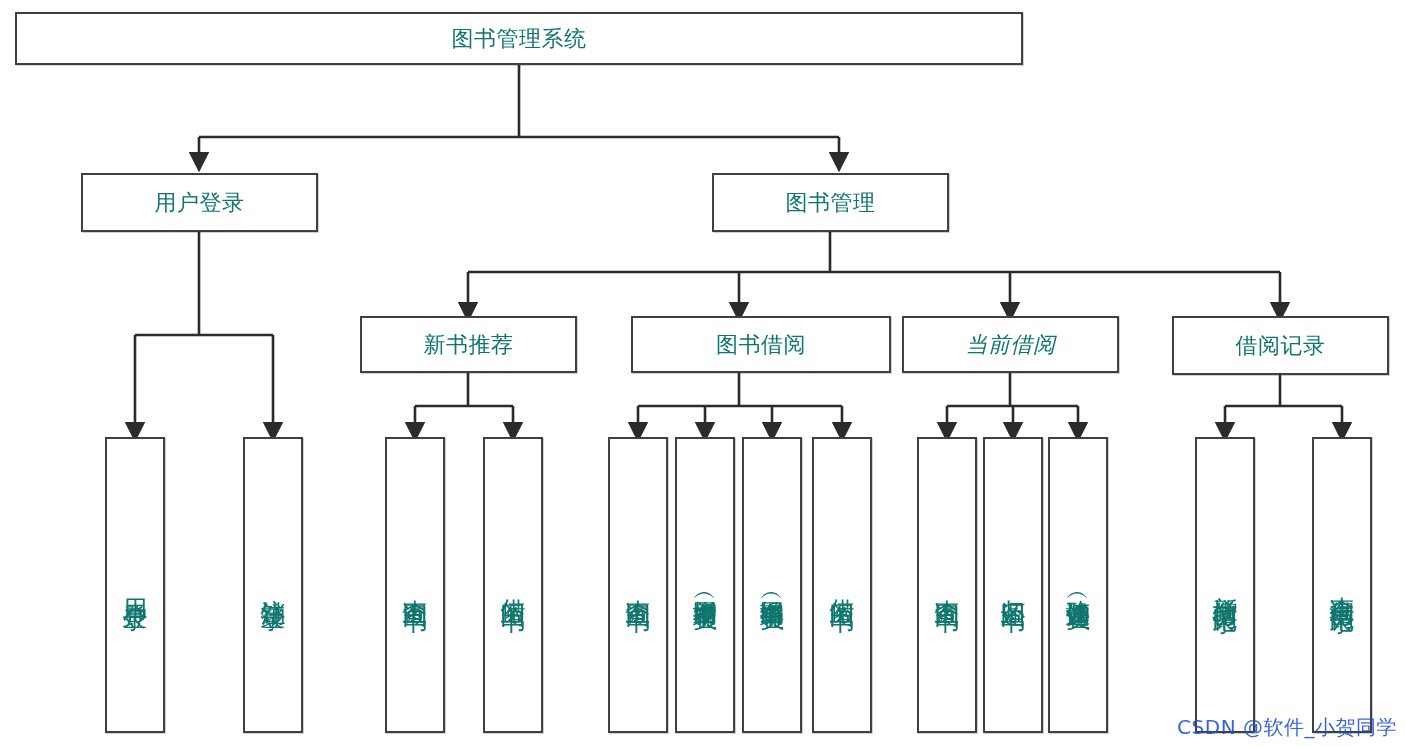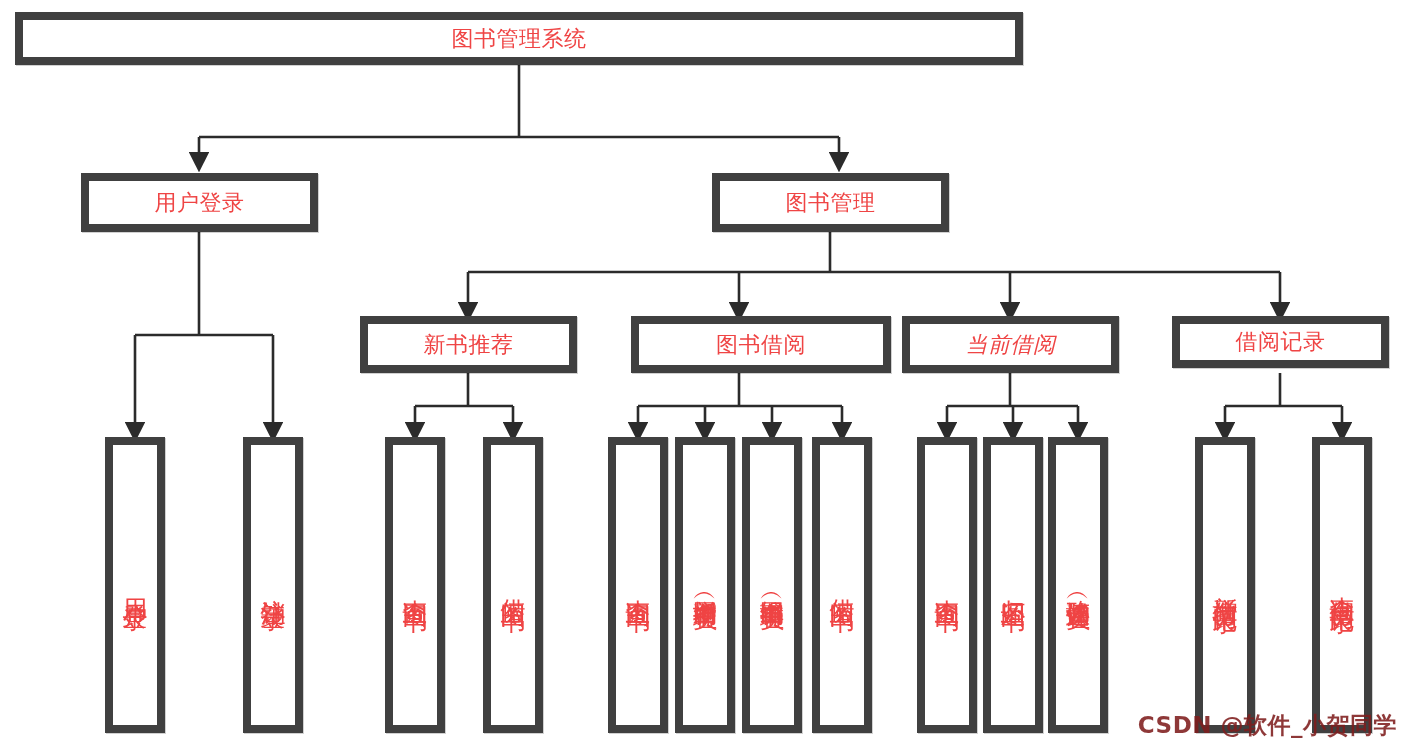--- a/index.html
+++ b/index.html
@@ -19,26 +19,26 @@
     position: absolute;
     left: 0;
     top: 0;
     width: 1405px;
     height: 747px;
     pointer-events: none;
   }
   .node {
     position: absolute;
     box-sizing: border-box;
-    border: 8px solid #404040;
+    border: 2px solid #404040;
     background: #ffffff;
     display: flex;
     align-items: center;
     justify-content: center;
-    color: #ef4444;
+    color: #0f766e;
     box-shadow: 1px 1px 0 rgba(0,0,0,0.18);
   }
   .node .label {
     display: block;
     line-height: 1.18;
     letter-spacing: 0.5px;
     white-space: nowrap;
   }
   .node.horiz .label {
     font-size: 22px;
@@ -56,27 +56,26 @@
     white-space: nowrap;
   }
   .node.vert.tight .label {
     font-size: 24px;
     letter-spacing: 1px;
   }
   #watermark {
     position: absolute;
     right: 8px;
     bottom: 6px;
-    font-size: 23px;
-    color: #7f1d1d;
+    font-size: 20px;
+    color: #1d4ed8;
     opacity: 0.88;
     letter-spacing: 0.5px;
     user-select: none;
     white-space: nowrap;
-    font-weight: bold;
   }
 </style>
 </head>
 <body>
 
 <div id="canvas">
 
   <svg id="wires" viewBox="0 0 1405 747" xmlns="http://www.w3.org/2000/svg">
     <defs>
       <marker id="arrow" viewBox="0 0 12 12" refX="6" refY="6" markerWidth="8" markerHeight="8" orient="auto-start-reverse">
@@ -156,21 +155,21 @@
   </div>
 
   <div class="node horiz" style="left:631px; top:316px; width:260px; height:57px;">
     <span class="label">图书借阅</span>
   </div>
 
   <div class="node horiz" style="left:902px; top:316px; width:217px; height:57px;font-style:italic;">
     <span class="label">当前借阅</span>
   </div>
 
-  <div class="node horiz" style="left:1172px; top:316px; width:217px; height:52px;">
+  <div class="node horiz" style="left:1172px; top:316px; width:217px; height:59px;">
     <span class="label">借阅记录</span>
   </div>
 
   <div class="node vert" style="left:105px; top:437px; width:60px; height:296px;">
     <span class="label">用户登录</span>
   </div>
 
   <div class="node vert" style="left:243px; top:437px; width:60px; height:296px;">
     <span class="label">注销登录</span>
   </div>

